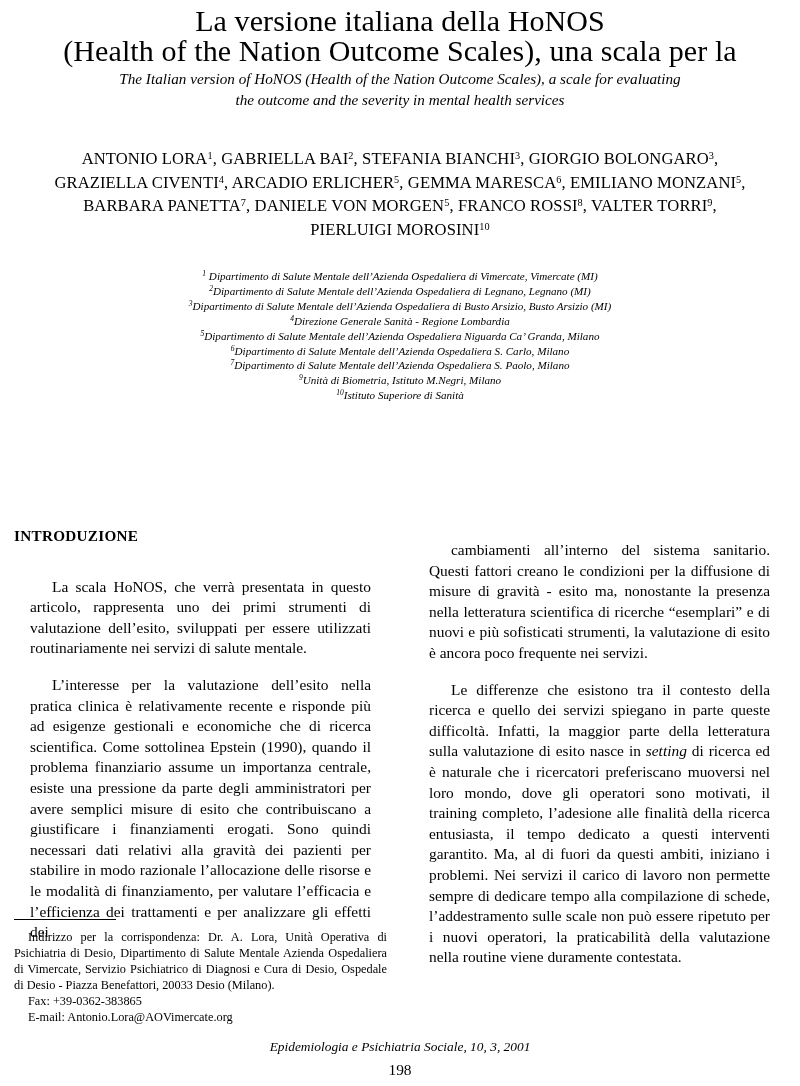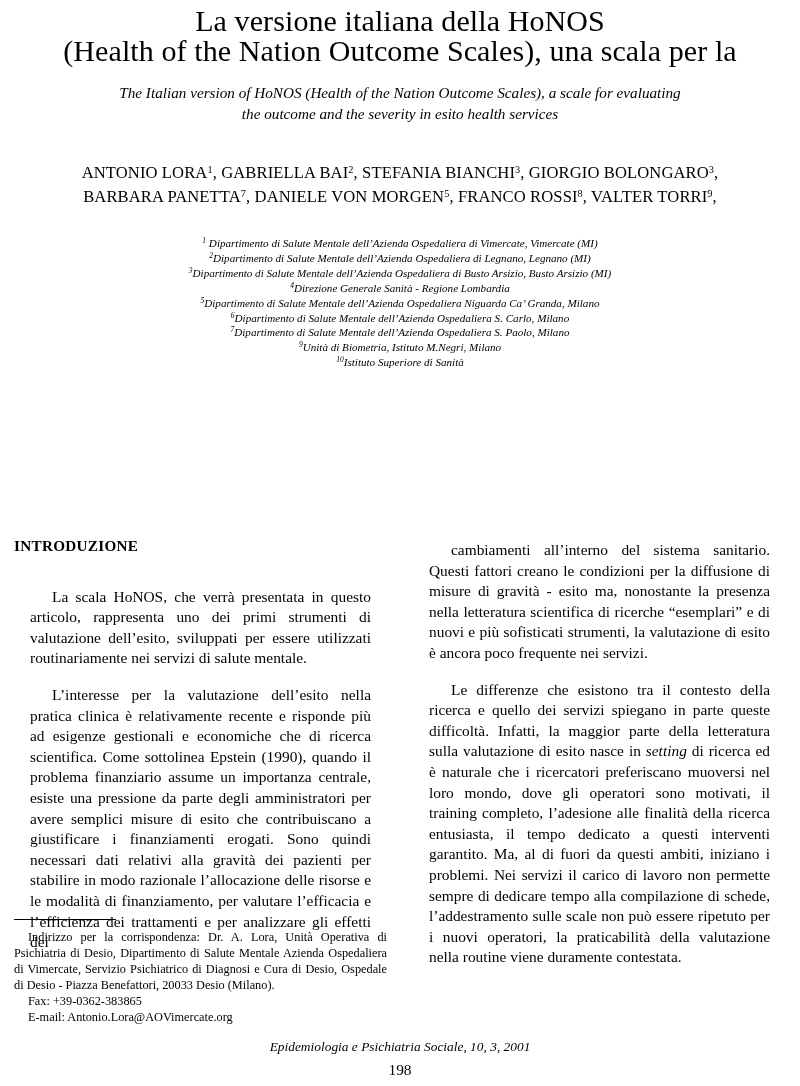--- a/index.html
+++ b/index.html
@@ -29,21 +29,21 @@
     font-weight: normal;
     margin: 0;
     letter-spacing: 0.1px;
   }
   .main-title .tline { display: block; }
 
   .subtitle {
     font-style: italic;
     font-size: 15.2px;
     line-height: 21px;
-    margin: 16px 58px 0 58px;
+    margin: 2px 58px 0 58px;
     text-align: center;
   }
   .subtitle .tline { display: block; }
 
   
   .authors {
     margin: 37px 16px 0 16px;
     text-align: center;
     font-size: 16.6px;
     line-height: 23.5px;
@@ -85,21 +85,21 @@
     font-size: 15.4px;
     line-height: 20.6px;
     text-align: justify;
     text-justify: inter-word;
     hyphens: none;
   }
   .section-head {
     font-weight: bold;
     font-size: 15.2px;
     letter-spacing: 0.3px;
-    margin: 12px 0 30px 0;
+    margin: 2px 0 30px 0;
     text-align: left;
   }
   .col p {
     margin: 16px;
     text-indent: 22px;
     text-align: justify;
   }
   .col p.first-para { text-indent: 22px; }
   .col em { font-style: italic; }
 
@@ -151,27 +151,29 @@
 
 <div class="page">
 
   <div class="title-block">
     <h1 class="main-title">
       <span class="tline">La versione italiana della HoNOS</span>
       <span class="tline">(Health of the Nation Outcome Scales), una scala per la</span>
     </h1>
     <div class="subtitle">
       <span class="tline">The Italian version of HoNOS (Health of the Nation Outcome Scales), a scale for evaluating</span>
-      <span class="tline">the outcome and the severity in esito health services</span>
+      <span class="tline">the outcome and the severity in mental health services</span>
     </div>
   </div>
 
   <div class="authors" id="authors-host">
       <span class="tline"><span>ANTONIO LORA</span><sup>1</sup>, <span>GABRIELLA BAI</span><sup>2</sup>, <span>STEFANIA  BIANCHI</span><sup>3</sup>, <span>GIORGIO BOLONGARO</span><sup>3</sup>,</span>
+      <span class="tline"><span>GRAZIELLA CIVENTI</span><sup>4</sup>, <span>ARCADIO ERLICHER</span><sup>5</sup>, <span>GEMMA MARESCA</span><sup>6</sup>, <span>EMILIANO MONZANI</span><sup>5</sup>,</span>
       <span class="tline"><span>BARBARA PANETTA</span><sup>7</sup>, <span>DANIELE VON MORGEN</span><sup>5</sup>, <span>FRANCO ROSSI</span><sup>8</sup>, <span>VALTER TORRI</span><sup>9</sup>,</span>
+      <span class="tline"><span>PIERLUIGI MOROSINI</span><sup>10</sup></span>
     </div>
 
   <div class="affiliations" id="affiliations-host">
       <span class="aff"><sup>1</sup><span> Dipartimento di Salute Mentale dell’Azienda Ospedaliera di Vimercate, Vimercate (MI)</span></span>
       <span class="aff"><sup>2</sup><span>Dipartimento di Salute Mentale dell’Azienda Ospedaliera di Legnano, Legnano (MI)</span></span>
       <span class="aff"><sup>3</sup><span>Dipartimento di Salute Mentale dell’Azienda Ospedaliera di Busto Arsizio, Busto Arsizio (MI)</span></span>
       <span class="aff"><sup>4</sup><span>Direzione Generale Sanità - Regione Lombardia</span></span>
       <span class="aff"><sup>5</sup><span>Dipartimento di Salute Mentale dell’Azienda Ospedaliera Niguarda Ca’ Granda, Milano</span></span>
       <span class="aff"><sup>6</sup><span>Dipartimento di Salute Mentale dell’Azienda Ospedaliera S. Carlo, Milano</span></span>
       <span class="aff"><sup>7</sup><span>Dipartimento di Salute Mentale dell’Azienda Ospedaliera S. Paolo, Milano</span></span>

